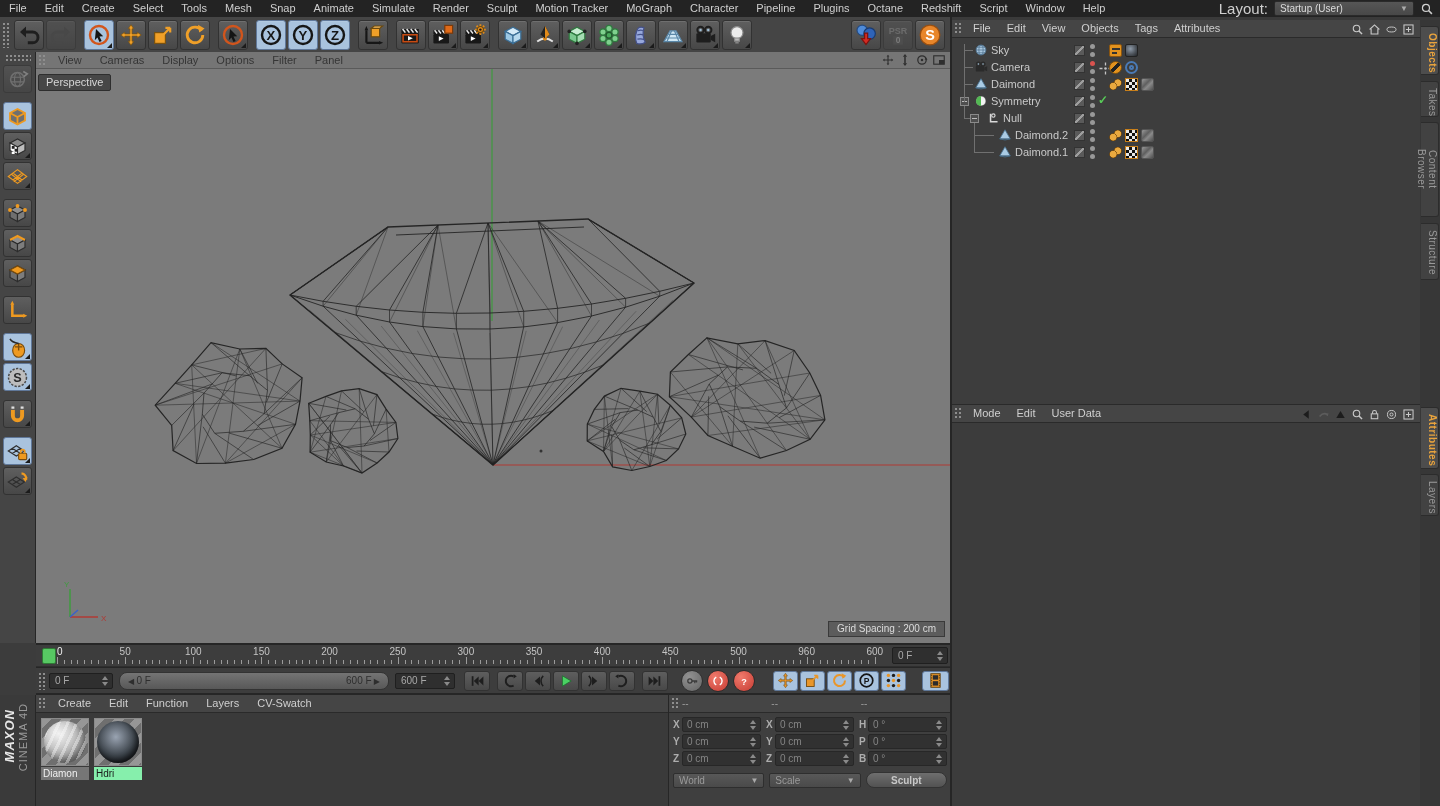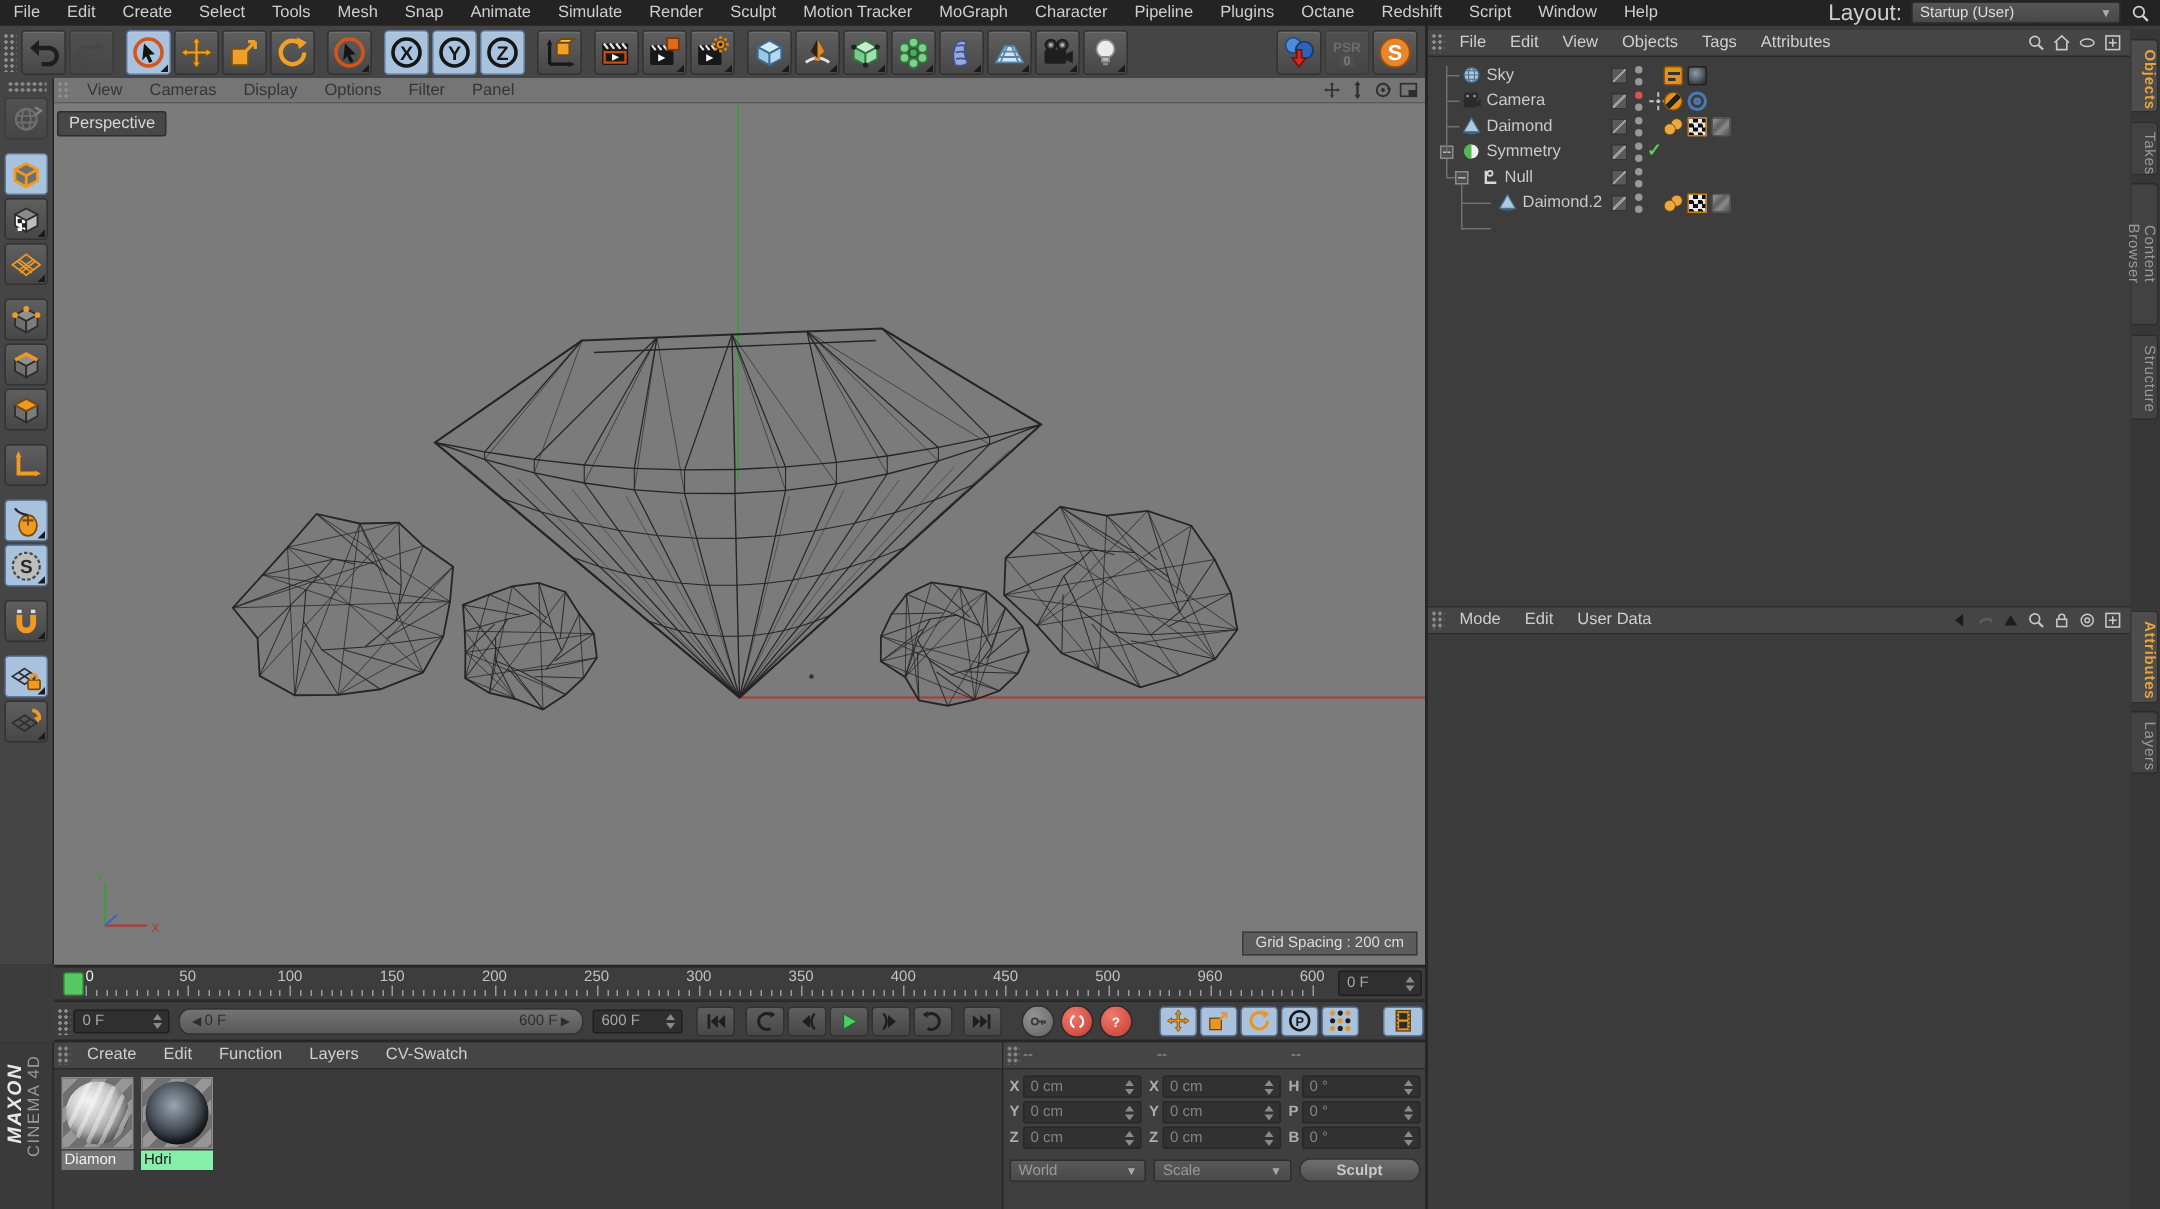--- a/index.html
+++ b/index.html
@@ -1268,20 +1268,37 @@
         <span class="vdots">
           <span class="dot"></span>
           <span class="dot"></span>
         </span>
         <span class="tagrow">
           <span class="tag tag-phong"></span>
           <span class="tag tag-selection"></span>
           <span class="tag tag-texture"></span>
         </span>
       </div>
+      <div class="om-row" style="top: 106px;">
+        <span class="obj-icon" style="left: 46px;"><svg viewBox="0 0 20 20" width="100%" height="100%">
+            <path d="M10 2.5 L17.5 15.5 H2.5Z" fill="#aacbe4" stroke="#48708e" stroke-width="1.2"></path>
+            <path d="M2.5 15.5 Q10 18.8 17.5 15.5" fill="none" stroke="#48708e" stroke-width="1.2"></path>
+          </svg></span>
+        <span class="obj-label" style="left: 63px;">Daimond.1</span>
+        <span class="layerbox"></span>
+        <span class="vdots">
+          <span class="dot"></span>
+          <span class="dot"></span>
+        </span>
+        <span class="tagrow">
+          <span class="tag tag-phong"></span>
+          <span class="tag tag-selection"></span>
+          <span class="tag tag-texture"></span>
+        </span>
+      </div>
       <div class="tline" style="left: 12px; top: 6px; width: 1px; height: 58px;"></div>
       <div class="tline" style="left: 12px; top: 12px; width: 9px; height: 1px;"></div>
       <div class="tline" style="left: 12px; top: 29px; width: 9px; height: 1px;"></div>
       <div class="tline" style="left: 12px; top: 46px; width: 9px; height: 1px;"></div>
       <div class="tline" style="left: 12px; top: 68px; width: 1px; height: 12px;"></div>
       <div class="tline" style="left: 12px; top: 80px; width: 6px; height: 1px;"></div>
       <div class="tline" style="left: 22px; top: 85px; width: 1px; height: 30px;"></div>
       <div class="tline" style="left: 22px; top: 97px; width: 20px; height: 1px;"></div>
       <div class="tline" style="left: 22px; top: 114px; width: 20px; height: 1px;"></div>
     </div>

